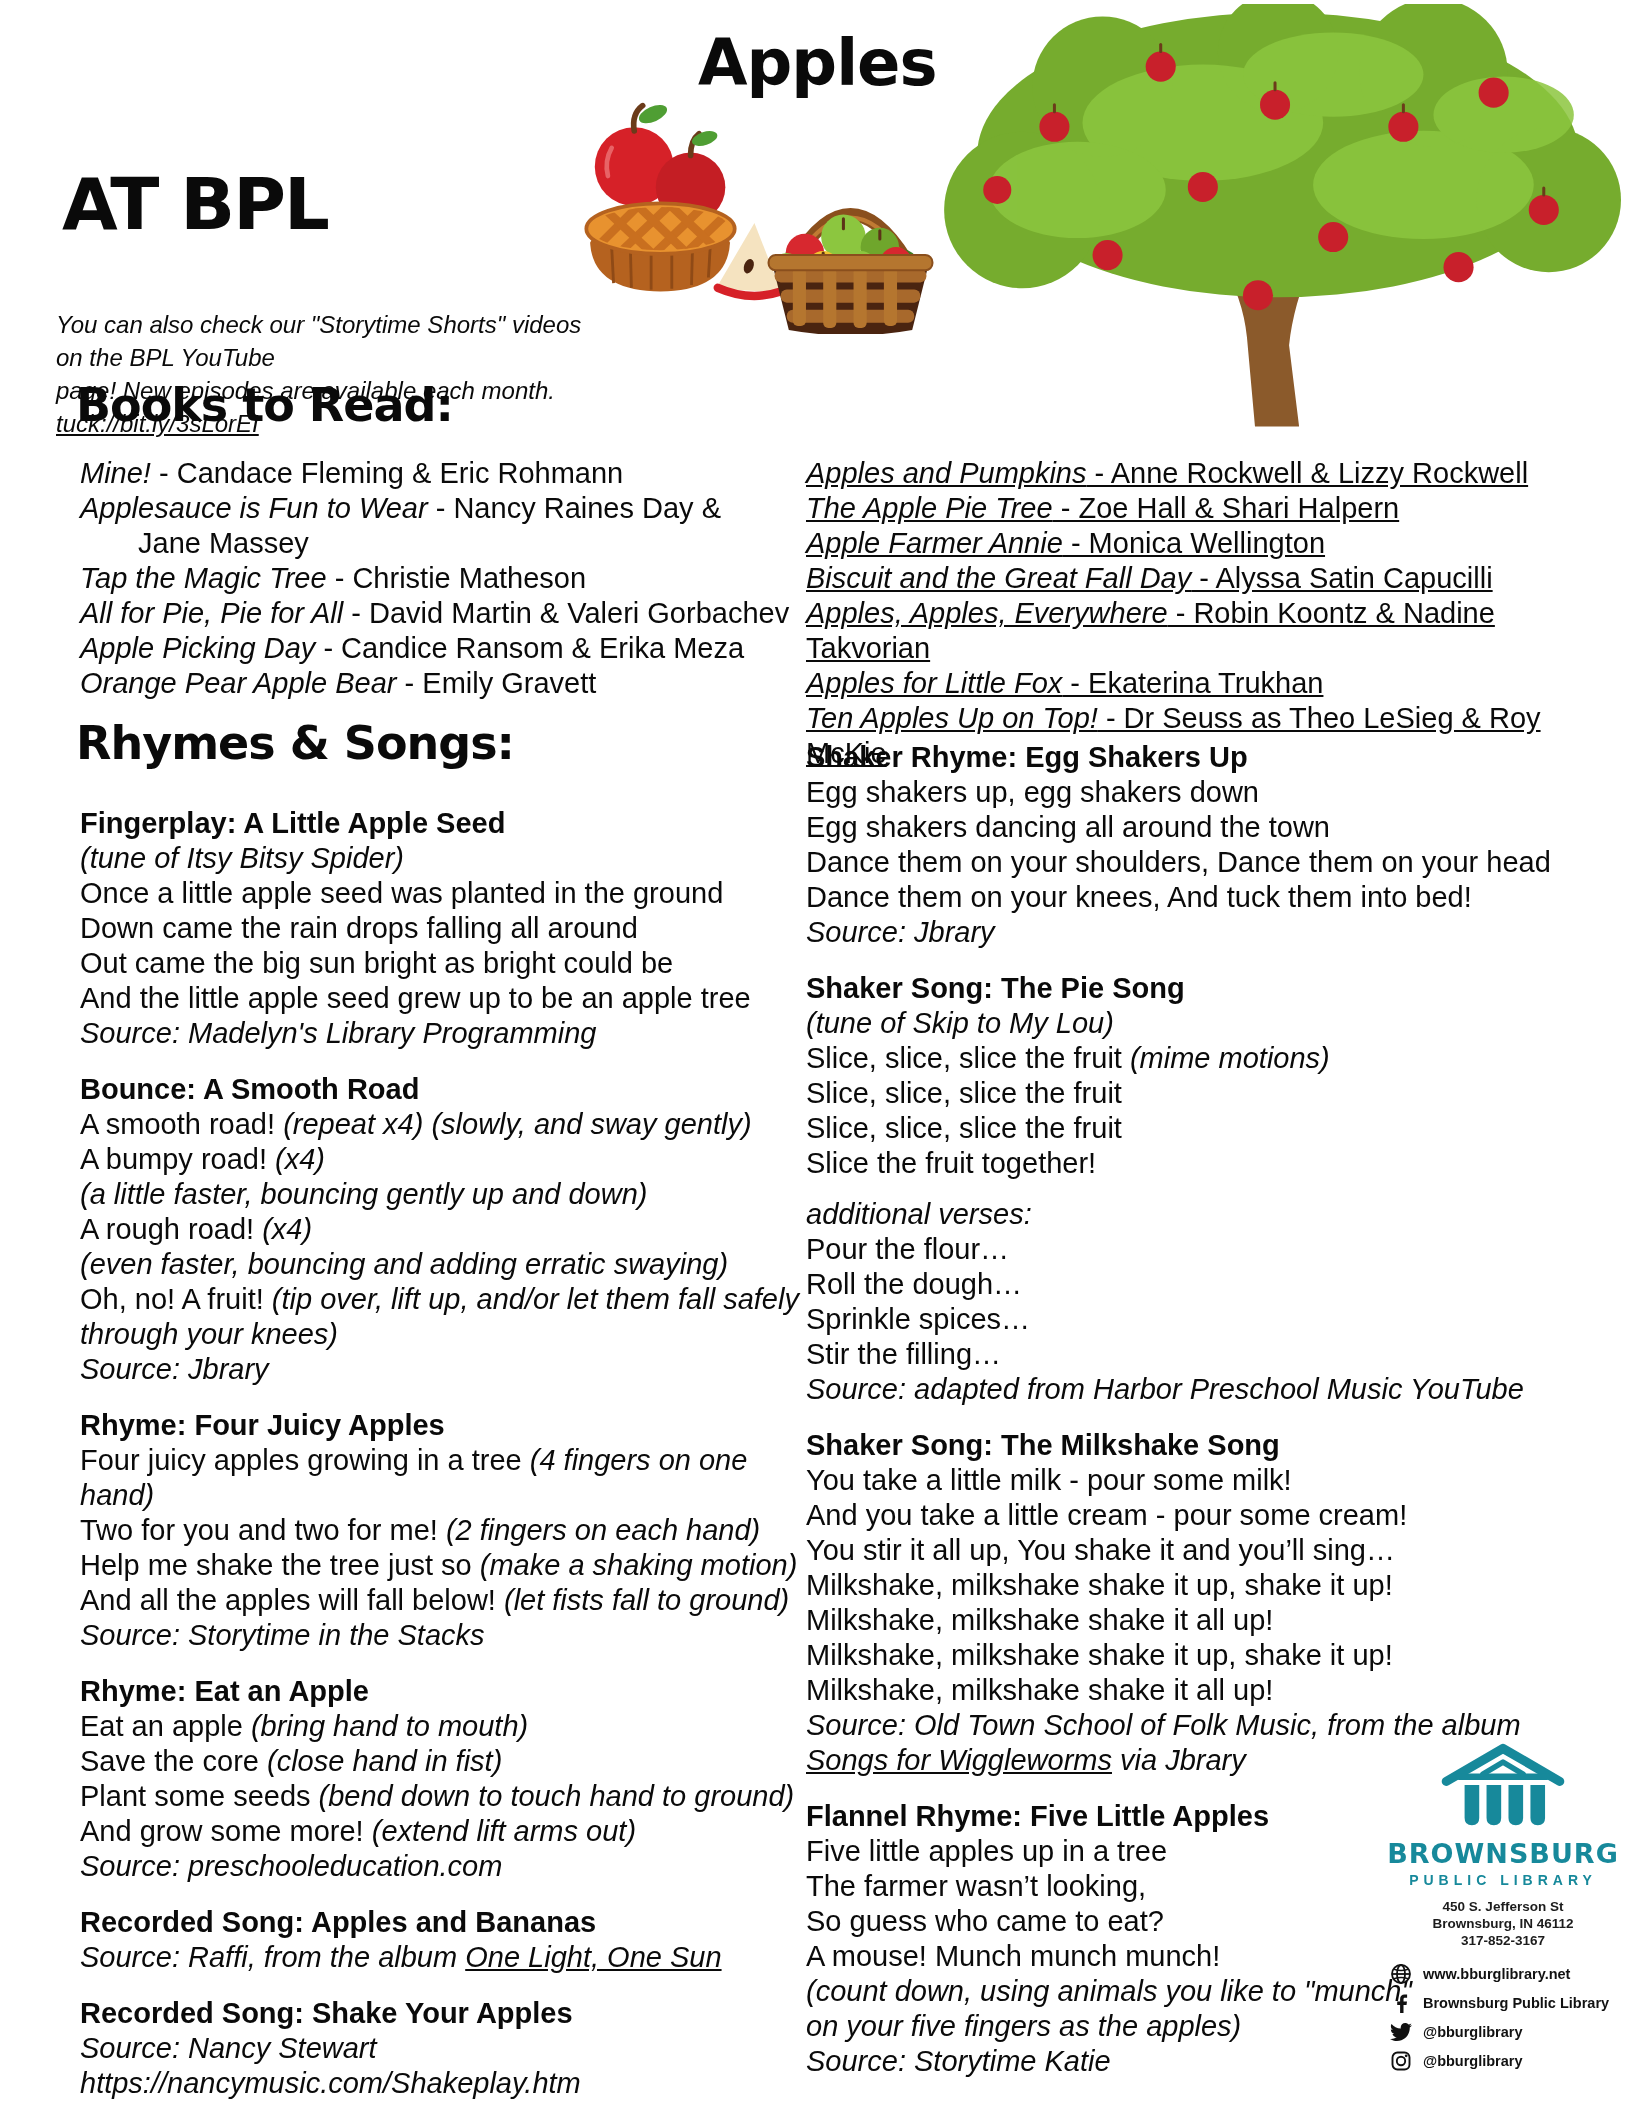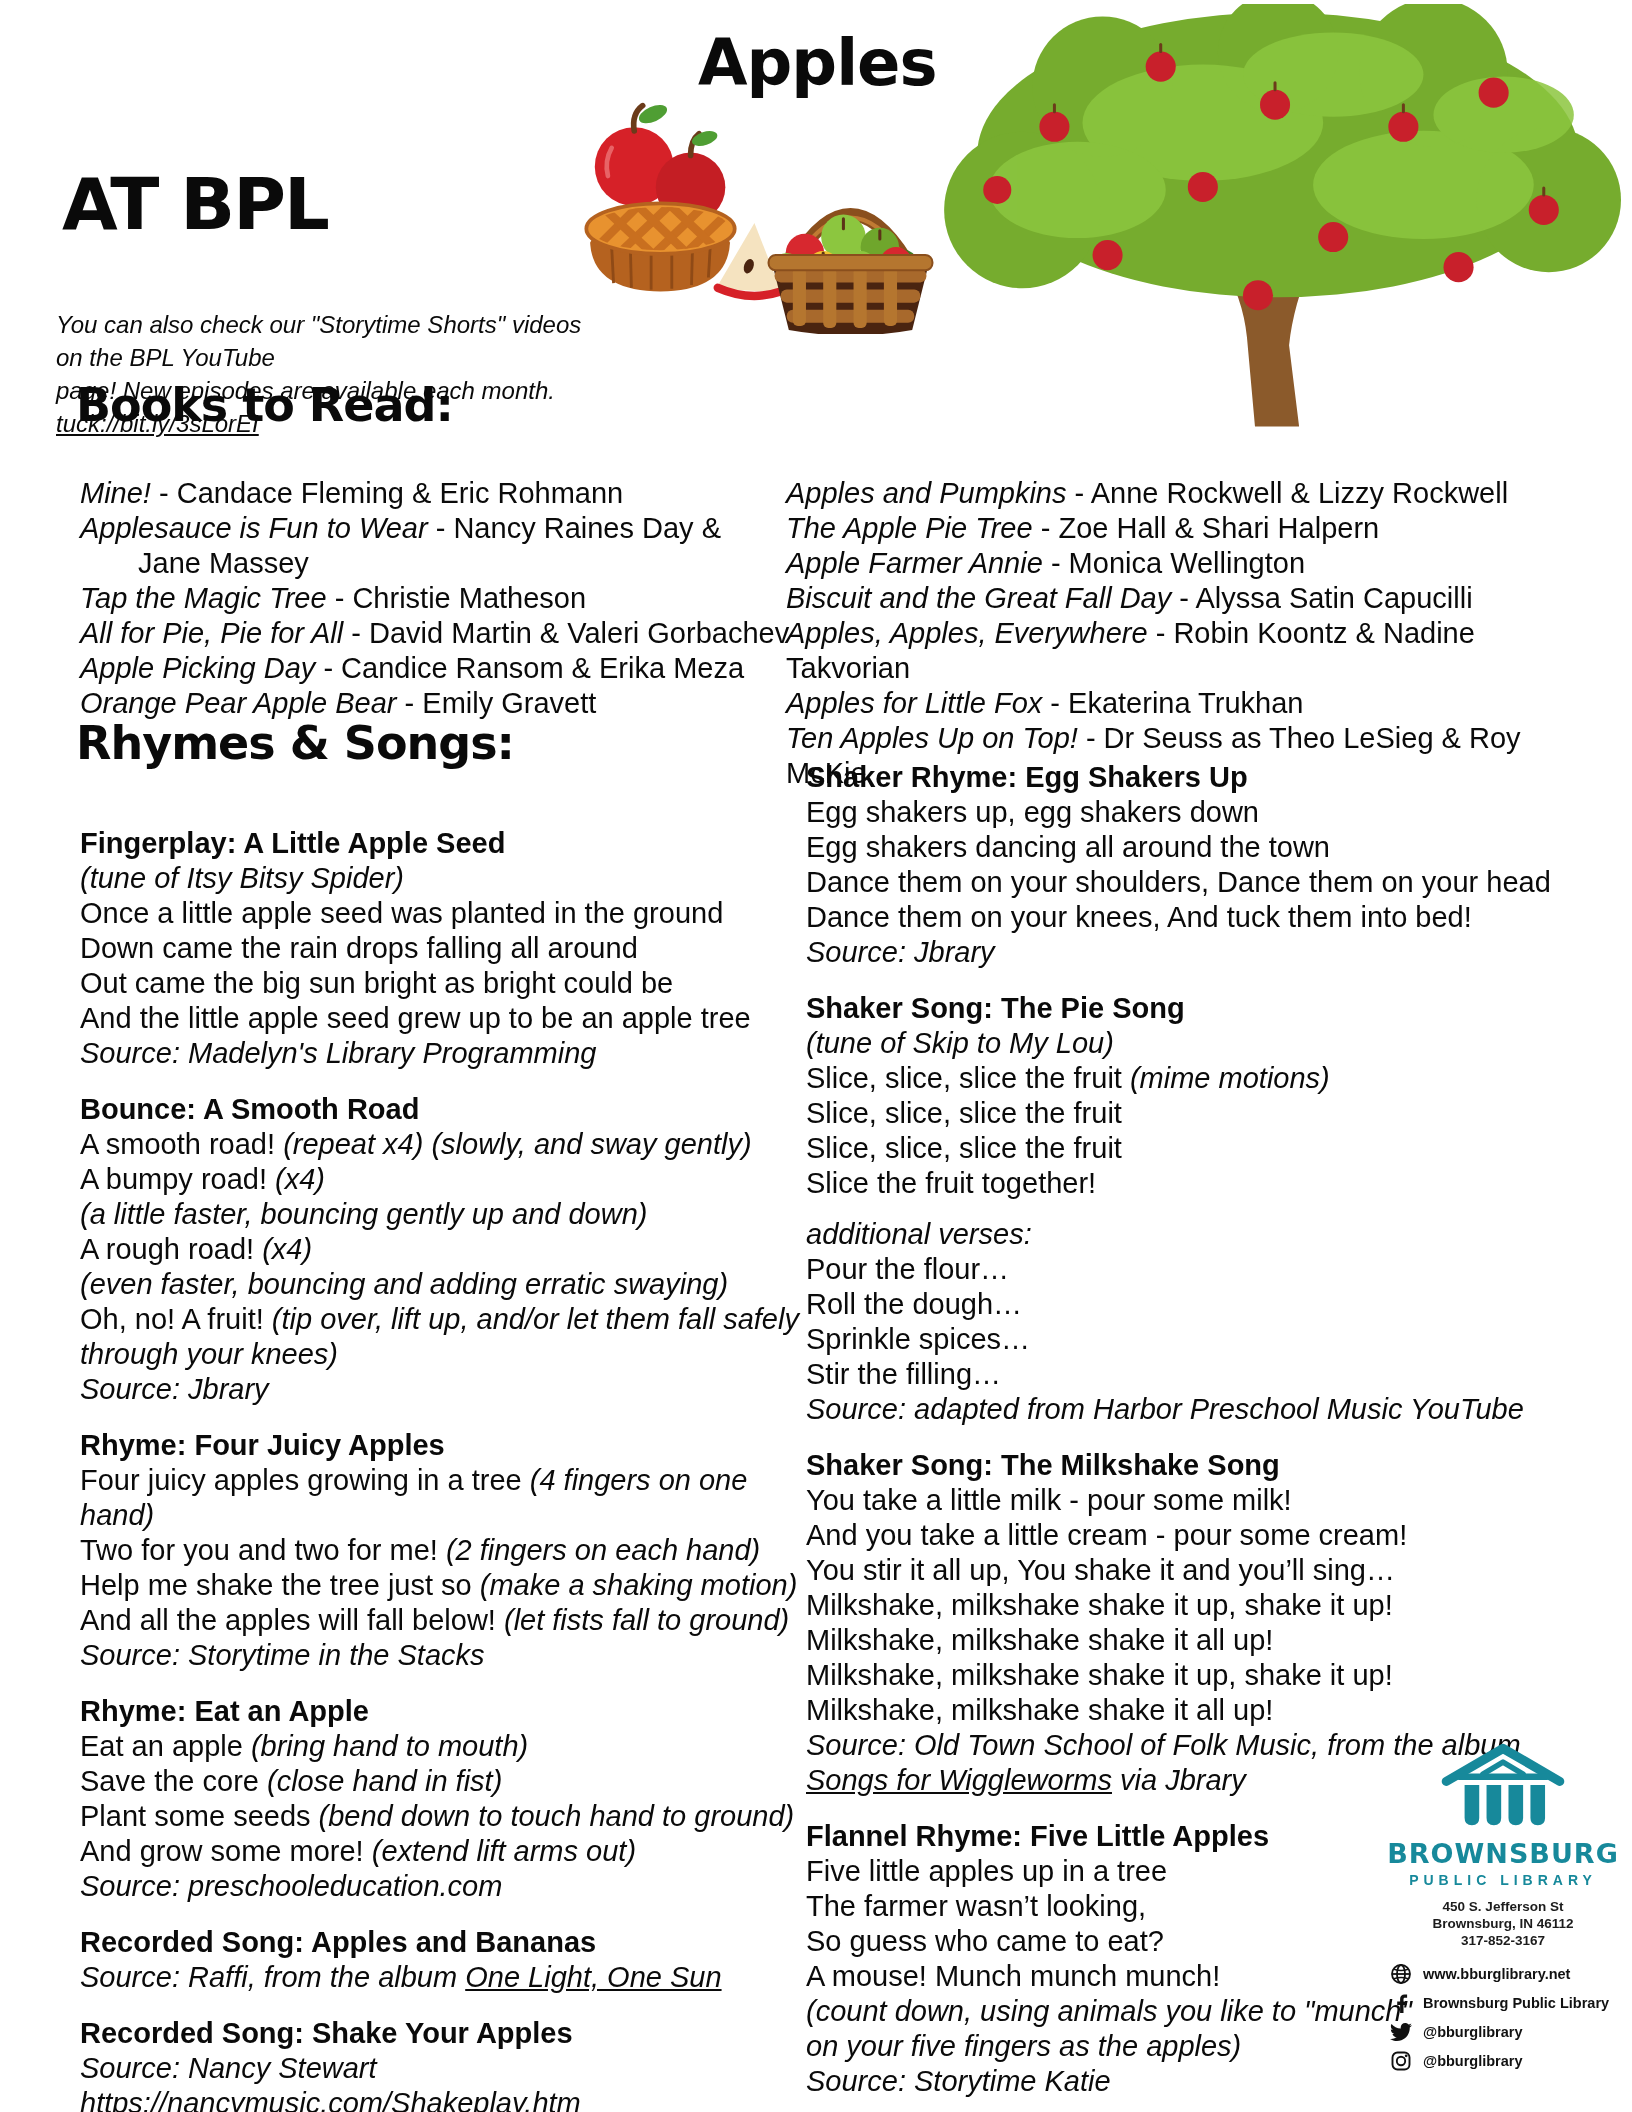--- a/index.html
+++ b/index.html
@@ -17,23 +17,23 @@
 
   .intro { position:absolute; left:56px; top:308px; width:530px;
            font-size:24px; line-height:33px; font-style:italic; }
   .intro a { color:#0a0a0a; }
 
   .script-h { position:absolute; font-family:"DejaVu Sans",sans-serif; font-weight:900;
               font-size:46px; letter-spacing:-1px; }
   .books-h  { left:76px; top:378px; }
   .rhymes-h { left:76px; top:716px; }
 
-  .col { position:absolute;margin-top:20px; }
+  .col { position:absolute; }
   #books-left  { left:80px;  top:456px; width:716px; }
-  #books-right { left:786px; top:456px; width:812px; }
+  #books-right { left:806px; top:456px; width:812px;text-decoration:underline; }
   #rhymes-left  { left:80px;  top:806px; width:724px; }
   #rhymes-right { left:806px; top:740px; width:760px; }
 
   .line { font-size:29px; line-height:35px; }
   .indent { padding-left:58px; }
   .gap { margin-top:16px; }
   .it { font-style:italic; }
   .un { text-decoration:underline; }
   .section { margin-bottom:21px; }
   .sec-h { font-weight:bold; font-size:29px; line-height:35px; }

